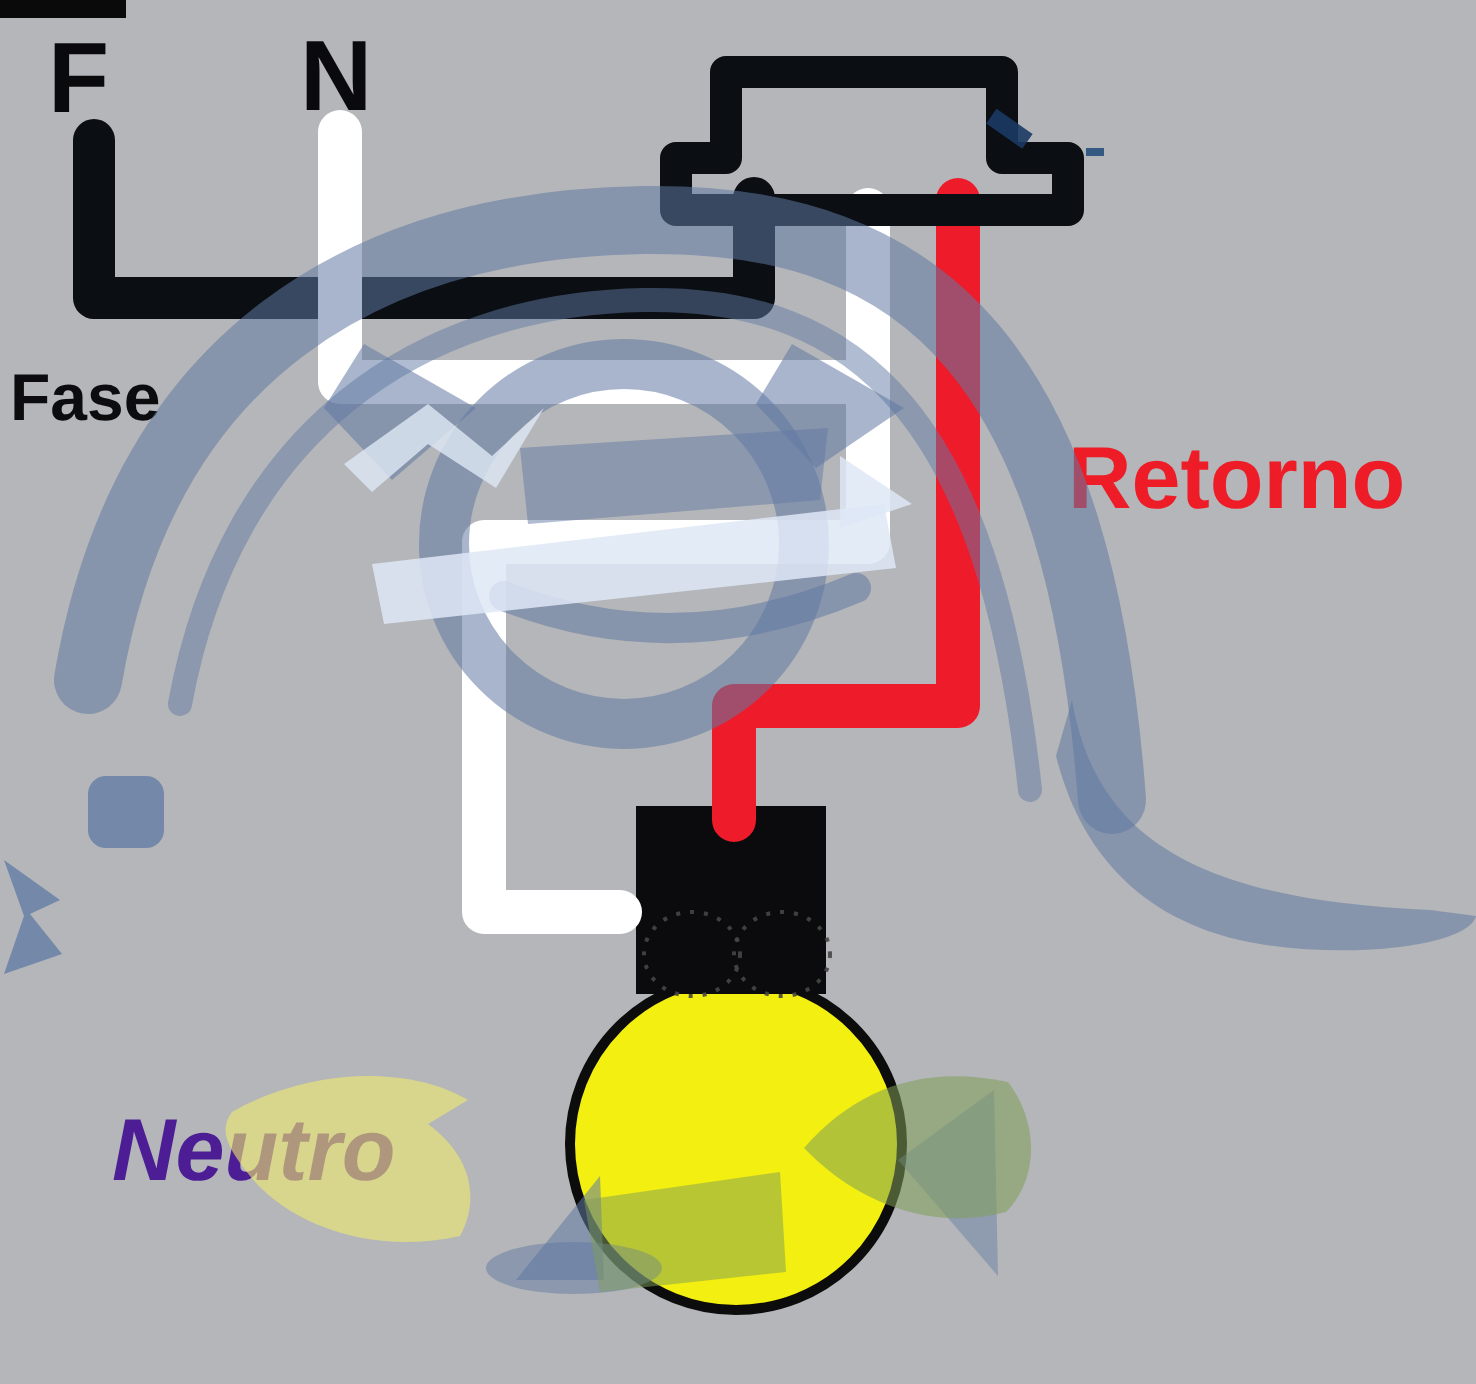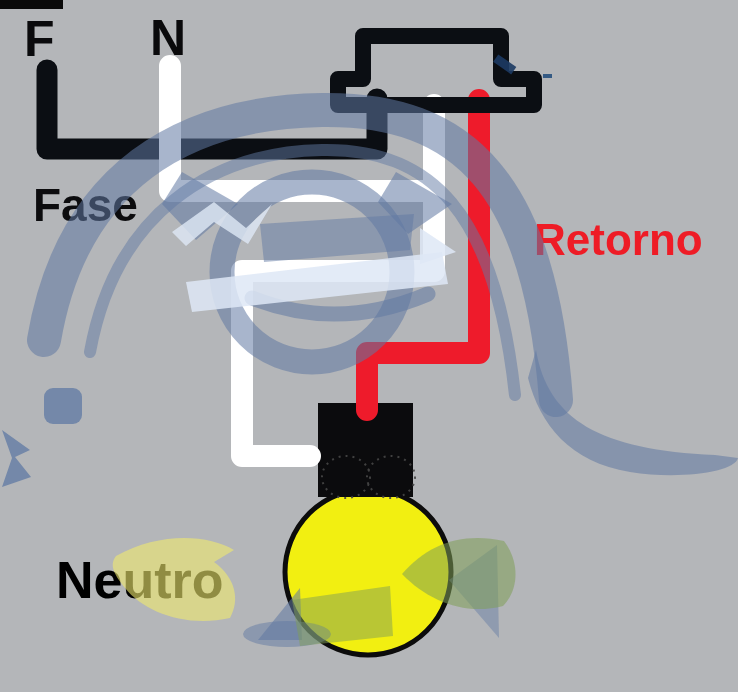--- a/index.html
+++ b/index.html
@@ -5,23 +5,23 @@
   html,body{margin:0;padding:0;background:#888;}
   #stage{
     position:relative;width:738px;height:692px;overflow:hidden;
     background:#b4b6b9;
     font-family:"Liberation Sans", sans-serif;
   }
   #stage svg{position:absolute;left:0;top:0;}
   .label{position:absolute;font-weight:bold;line-height:1;white-space:nowrap;}
   .label-f      {left:24px;top:14px;font-size:50px;color:#0a0a0c;letter-spacing:0;}
   .label-n      {left:150px;top:13px;font-size:50px;color:#0a0a0c;}
-  .label-fase   {left:5px;top:182px;font-size:46px;color:#0c0c0e;margin-left:28px;}
+  .label-fase   {left:5px;top:182px;font-size:33px;color:#0c0c0e;}
   .label-retorno{left:534px;top:218px;font-size:44px;color:#ee1c26;}
-  .label-neutro {left:56px;top:554px;font-size:52px;color:#000000;}
+  .label-neutro {left:56px;top:554px;font-size:44px;color:#4c1d95;font-style:italic;}
   .watermark-text{
     position:absolute;left:84px;top:406px;
     font-family:"Liberation Serif", serif;font-size:57px;font-weight:normal;
     color:rgba(95,125,178,0.66);letter-spacing:1px;line-height:1;white-space:nowrap;
     pointer-events:none;
   }
   .layer-diagram{z-index:1;}
   .layer-labels{z-index:2;}
   .layer-watermark{z-index:3;pointer-events:none;}
 </style>

